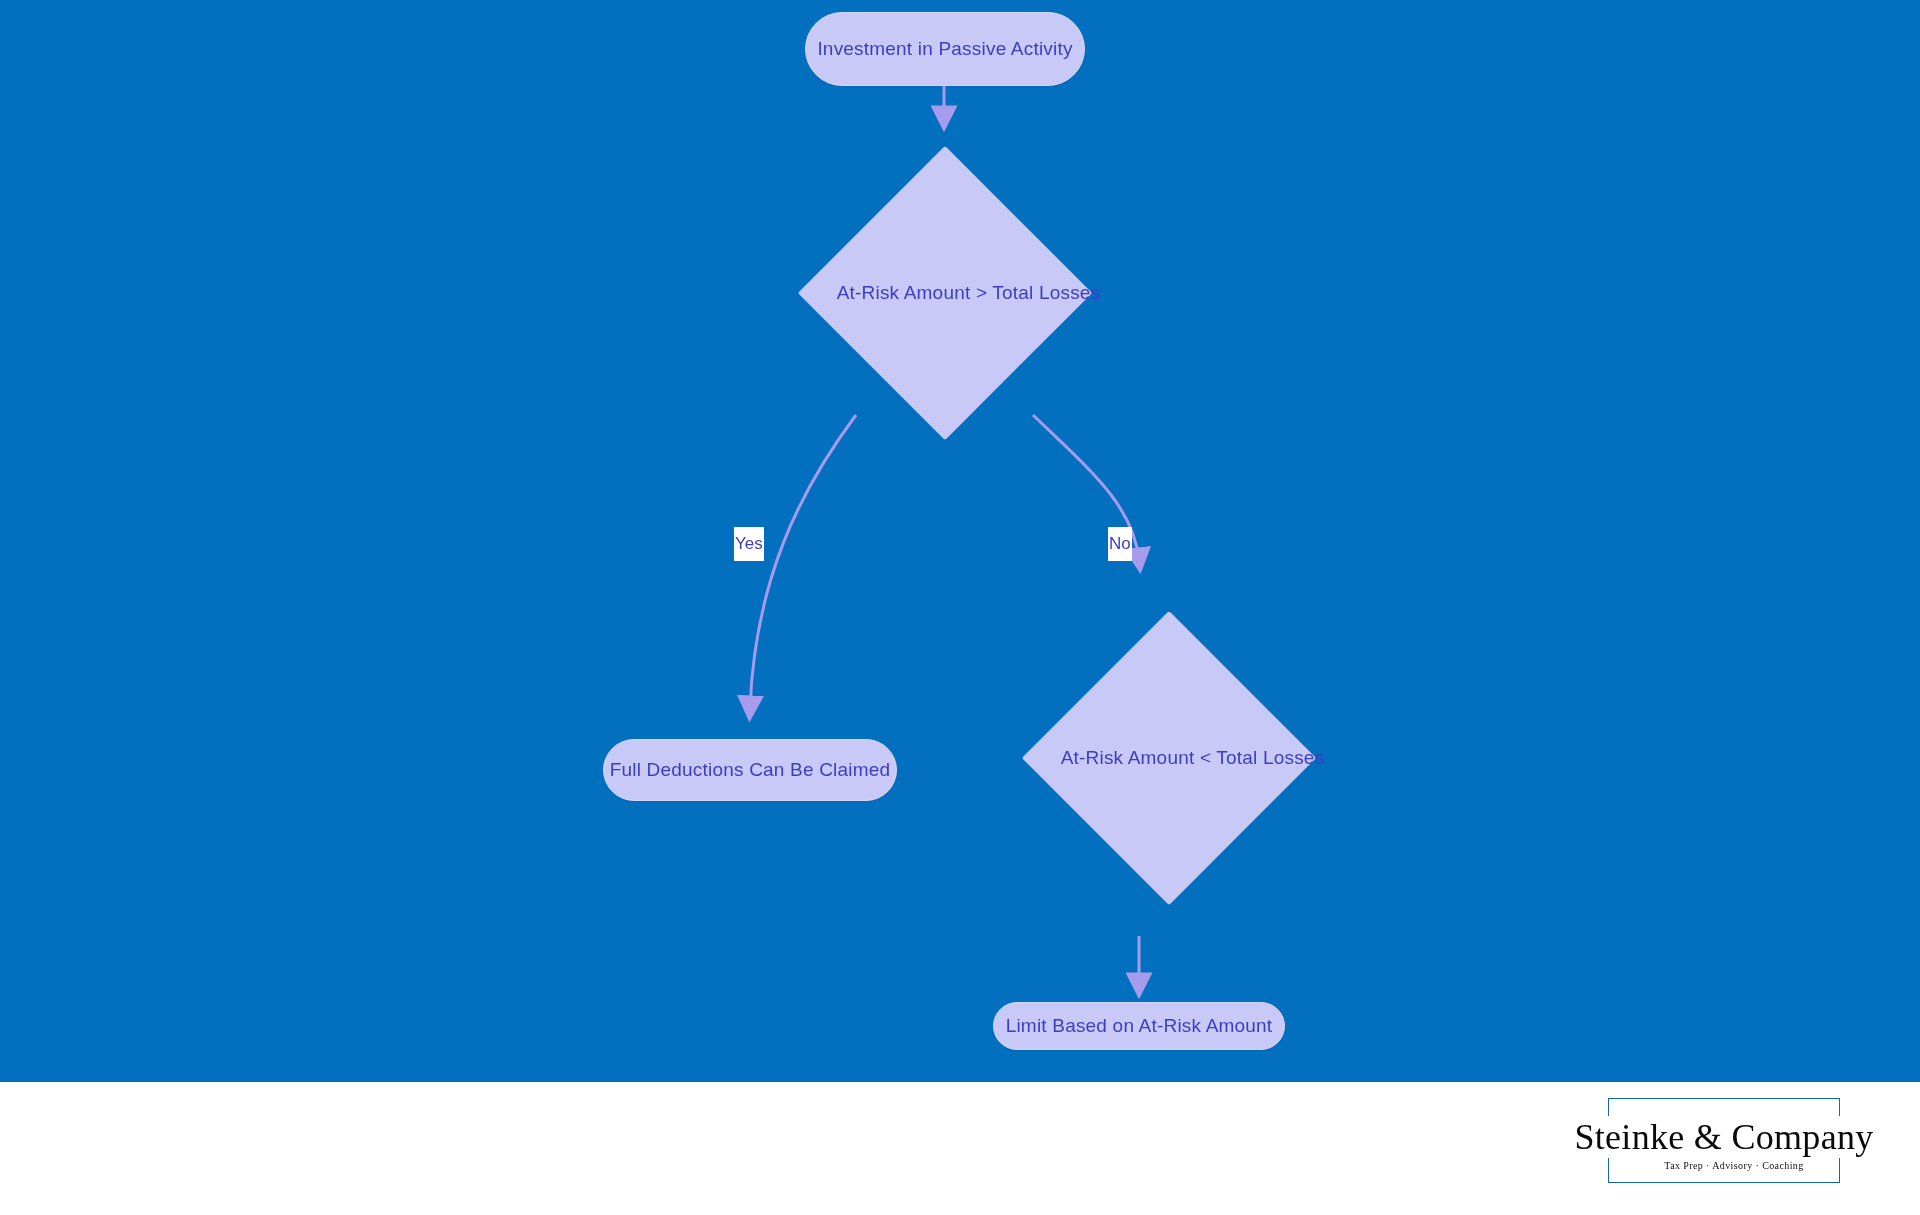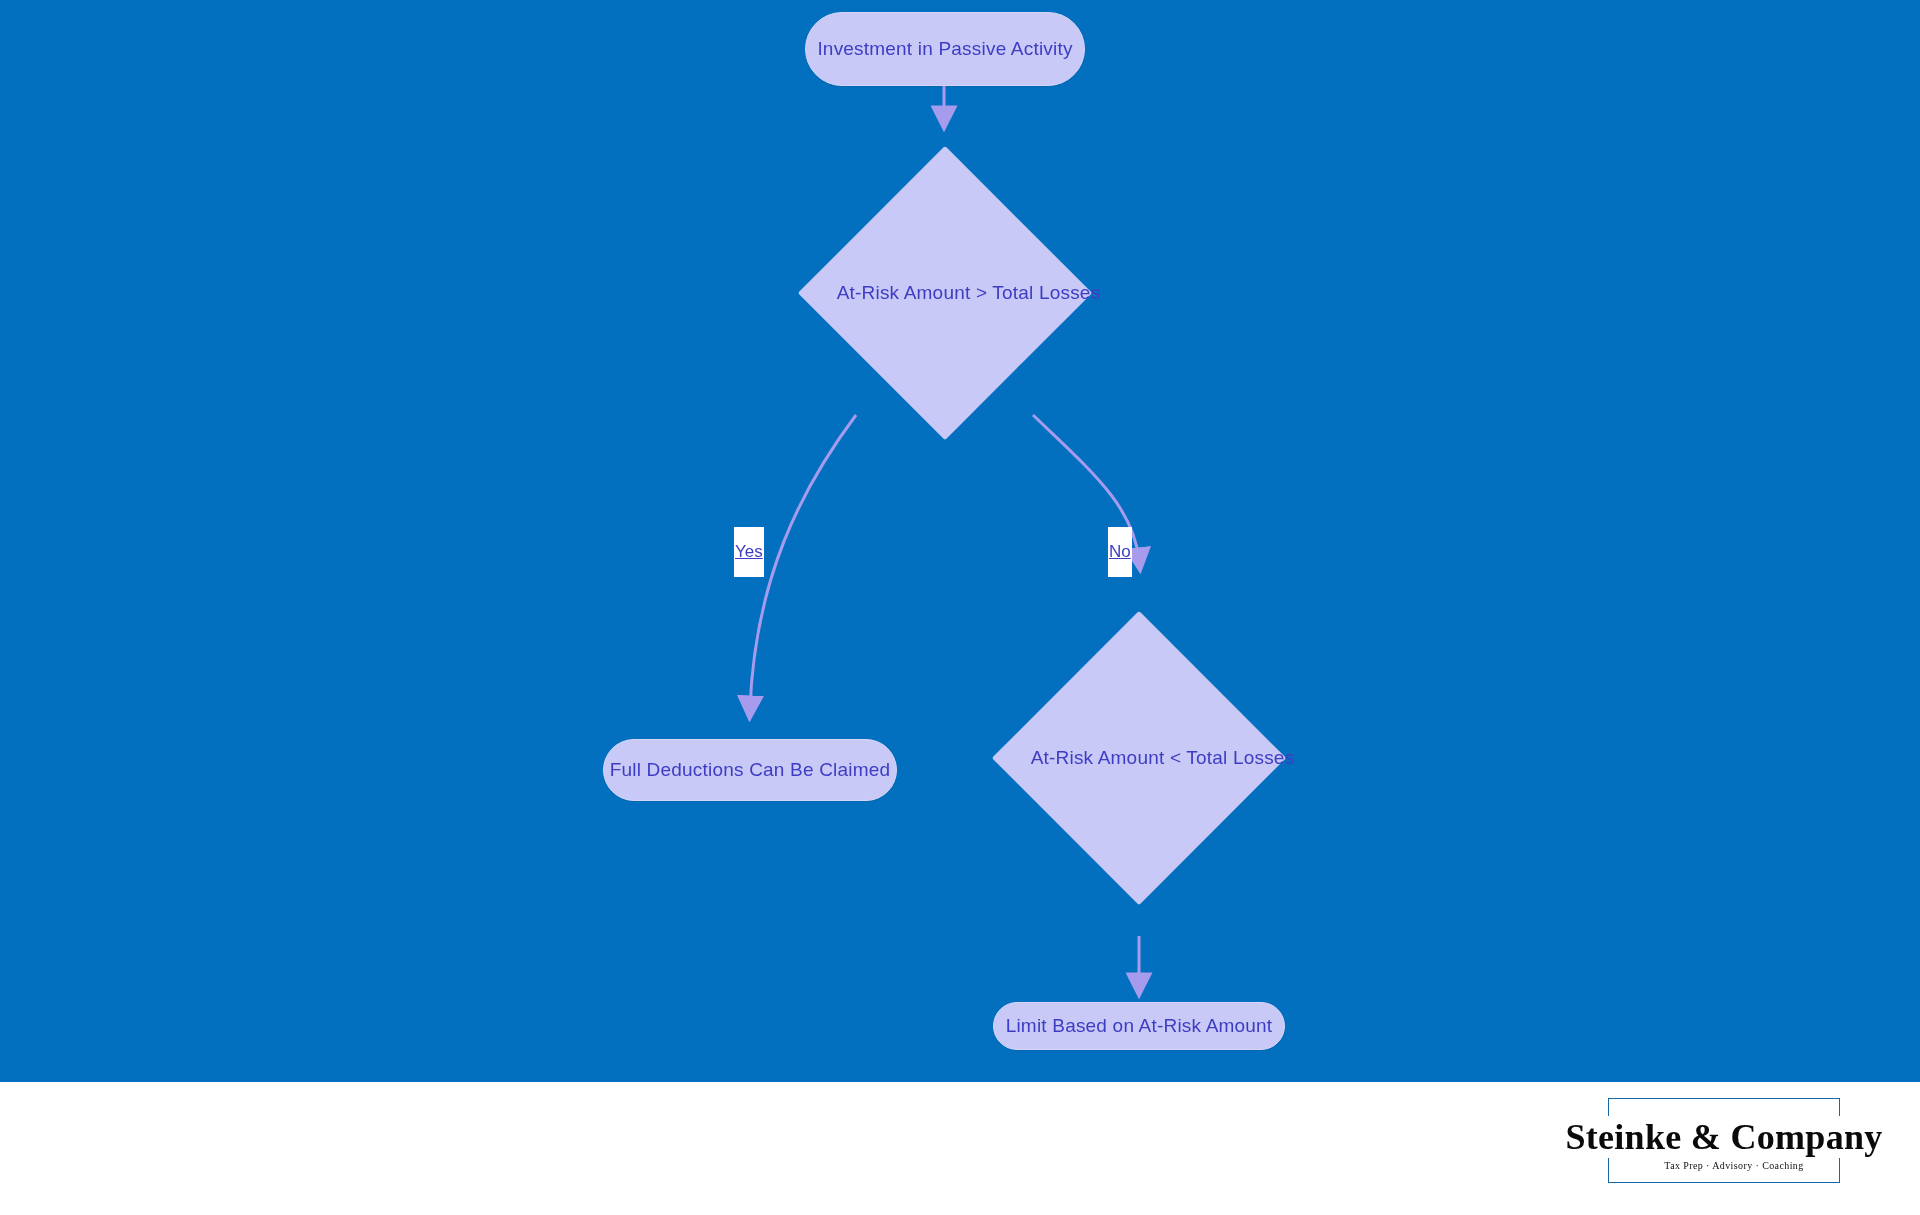--- a/index.html
+++ b/index.html
@@ -83,24 +83,23 @@
     margin-left: 47px;
   }
 
   
   .edge-label {
     position: absolute;
     background: #ffffff;
     color: #3d3dc4;
     font-size: 17px;
     line-height: 1.05;
-    padding: 16px 1px;
+    padding: 8px 1px;
     white-space: nowrap;
     z-index: 5;
-    text-decoration: underline;
   }
 
   
   #footer {
     position: absolute;
     left: 0;
     top: 1082px;
     width: 1920px;
     height: 133px;
     background: #ffffff;
@@ -121,21 +120,21 @@
     border: 1.5px solid #1668ab;
     box-sizing: border-box;
   }
   #logo-name {
     position: absolute;
     left: -54px;
     top: 18px;
     width: 340px;
     text-align: center;
     font-family: "Liberation Serif", serif;
-    font-weight: bold;
+    font-weight: normal;
     font-size: 36px;
     color: #0a0a0a;
     background: #ffffff;
     letter-spacing: 0.3px;
     white-space: nowrap;
   }
   #logo-tagline {
     position: absolute;
     left: 0;
     top: 62px;
@@ -181,21 +180,21 @@
     </div>
 
     <div class="edge-label" style="left:734px; top:527px;">Yes</div>
 
     <div class="edge-label" style="left:1108px; top:527px;">No</div>
 
     <div class="node pill" style="left:603px; top:727px; width:294px; height:62px;margin-top:12px;">
       <span>Full Deductions Can Be Claimed</span>
     </div>
 
-    <div class="node diamond-wrap" style="left:1035px; top:654px; width:208px; height:208px;">
+    <div class="node diamond-wrap" style="left:1065px; top:654px; width:208px; height:208px;">
       <div class="diamond-shape"></div>
       <span class="diamond-label">At-Risk Amount  &lt;  Total Losses</span>
     </div>
 
     <div class="node pill" style="left:993px; top:1002px; width:292px; height:48px;">
       <span>Limit Based on At-Risk Amount</span>
     </div>
 
   </div>
 

